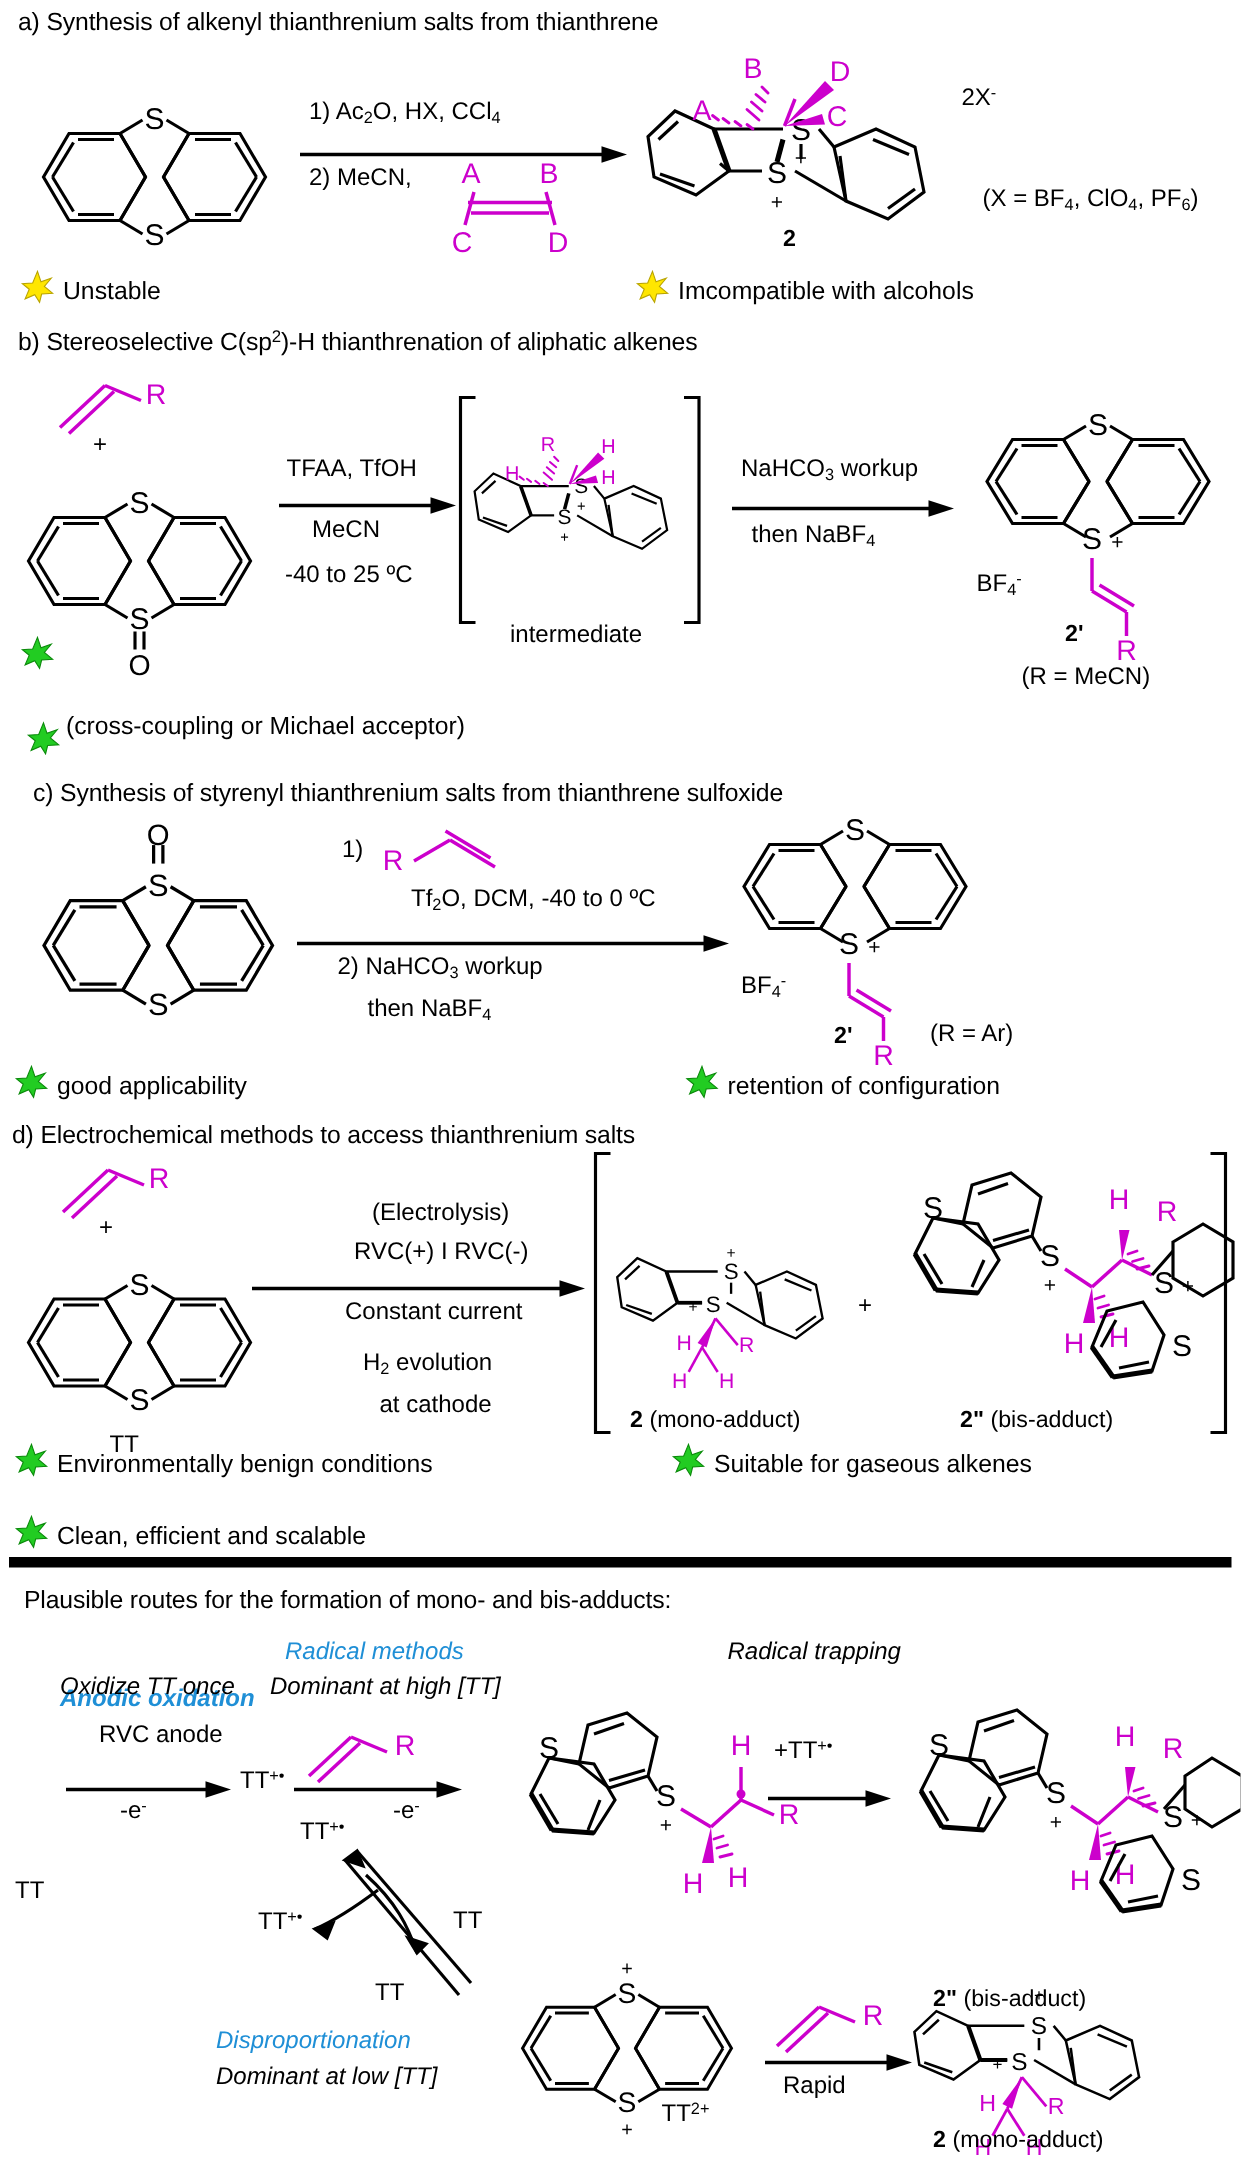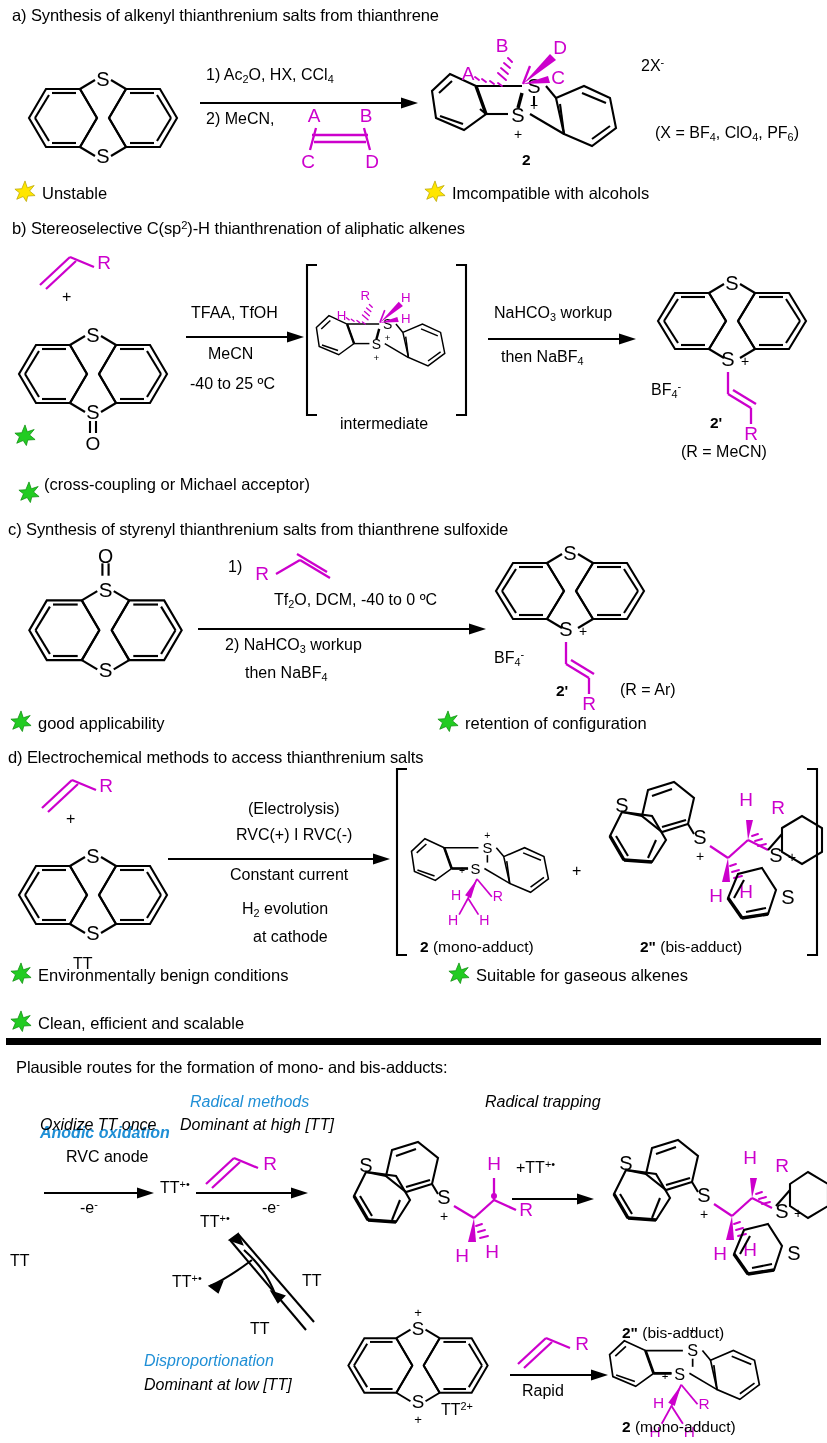--- a/index.html
+++ b/index.html
@@ -341,21 +341,21 @@
 </div>
 <div class="abs bullet" style="left:44px;top:451px;margin-top:24px;">(cross-coupling or Michael acceptor)</div>
 <div class="abs bullet" style="left:18px;top:481px;">
   <span class="star">
     <svg width="22" height="22" viewBox="0 0 24 24">
         <path d="M12,1 L14.5,8.5 L22,6 L17,12 L23,17 L15,17.5 L13.5,23.5 L10,18 L3,21 L6,14 L1,10 L8.5,9.5 Z" fill="#22cc22" stroke="#0b8a0b" stroke-width="0.8"></path>
       </svg>
   </span>
 </div>
 
-<div class="abs hdr" style="left:8px;top:520px;">c) Synthesis of styrenyl thianthrenium salts from thianthrene sulfoxide</div>
+<div class="abs hdr" style="left:22px;top:520px;">c) Synthesis of styrenyl thianthrenium salts from thianthrene sulfoxide</div>
 
 <div class="abs" style="left:18px;top:548px;">
 <svg width="175" height="145" viewBox="0 0 170 135">
   <g class="bl">
     <path d="M82,12 L82,24"></path>
         <path d="M88,12 L88,24"></path>
   </g>
   <text class="atom" x="85" y="12">O</text>
   <text class="atomS" x="85" y="45">S</text>
   <g class="bl">
@@ -441,21 +441,21 @@
 <div class="abs lbl bold" style="left:556px;top:682px;">2'</div>
 <div class="abs cond" style="left:620px;top:681px;">(R = Ar)</div>
 
 <div class="abs bullet" style="left:10px;top:710px;">
   <span class="star">
     <svg width="22" height="22" viewBox="0 0 24 24">
         <path d="M12,1 L14.5,8.5 L22,6 L17,12 L23,17 L15,17.5 L13.5,23.5 L10,18 L3,21 L6,14 L1,10 L8.5,9.5 Z" fill="#22cc22" stroke="#0b8a0b" stroke-width="0.8"></path>
       </svg>
   </span><span>good applicability</span>
 </div>
-<div class="abs bullet" style="left:437px;top:710px;text-align:right;">
+<div class="abs bullet" style="left:457px;top:710px;text-align:right;">
   <span class="star">
     <svg width="22" height="22" viewBox="0 0 24 24">
         <path d="M12,1 L14.5,8.5 L22,6 L17,12 L23,17 L15,17.5 L13.5,23.5 L10,18 L3,21 L6,14 L1,10 L8.5,9.5 Z" fill="#22cc22" stroke="#0b8a0b" stroke-width="0.8"></path>
       </svg>
   </span><span>retention of configuration</span>
 </div>
 
 <div class="abs hdr" style="left:8px;top:748px;">d) Electrochemical methods to access thianthrenium salts</div>
 
 <div class="abs" style="left:38px;top:772px;">

